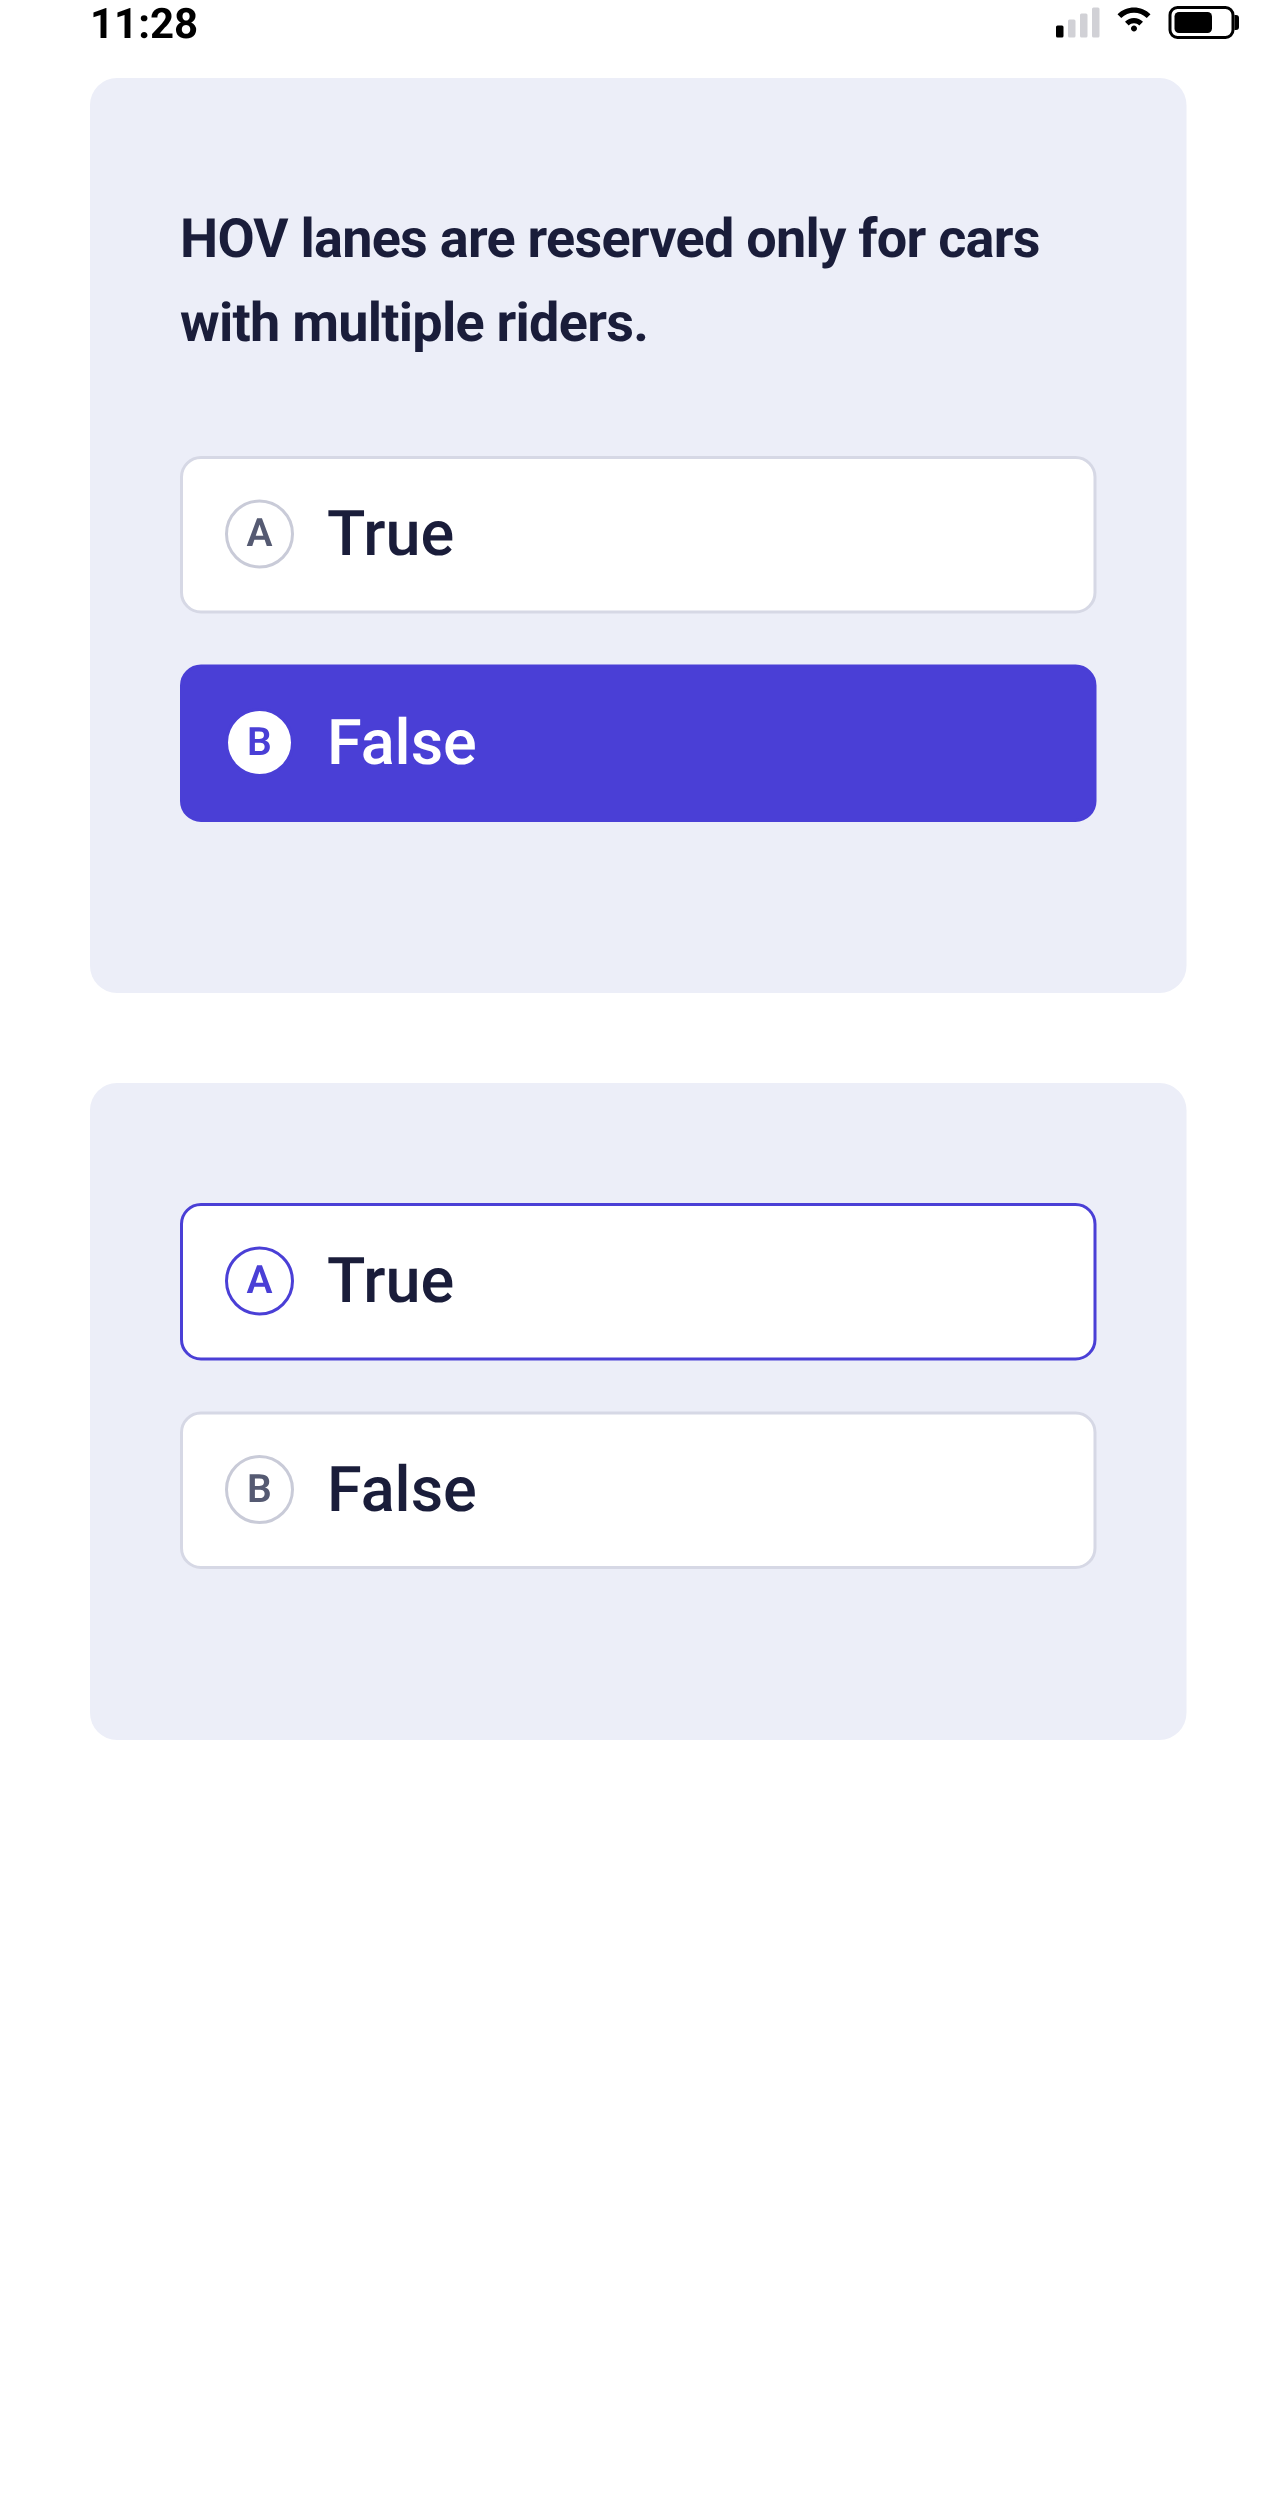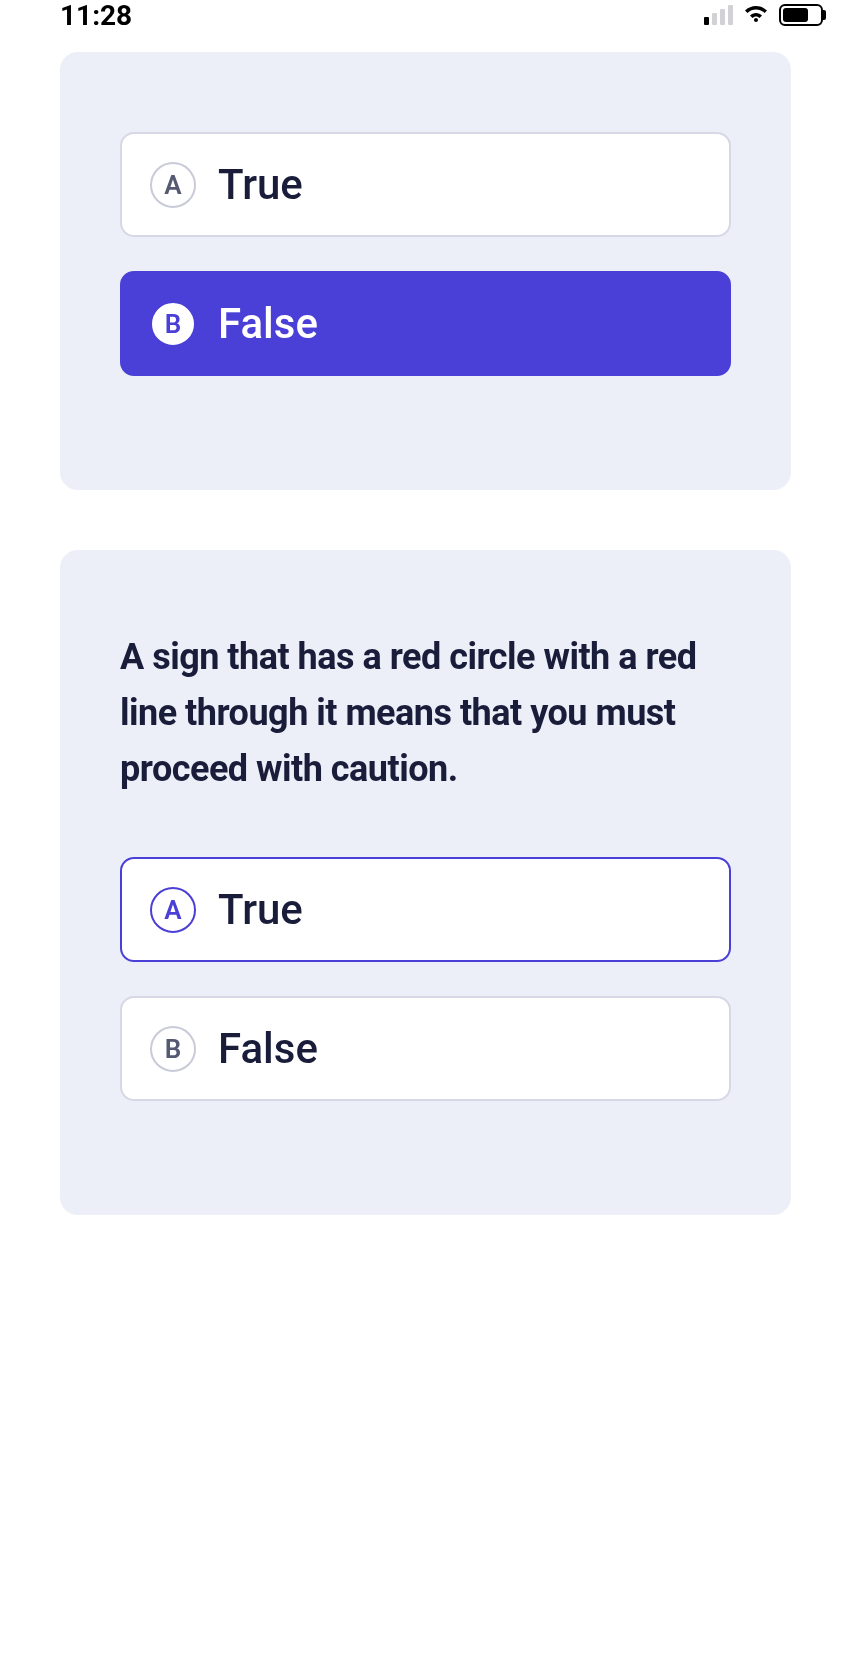--- a/index.html
+++ b/index.html
@@ -110,34 +110,34 @@
           <path d="M15 20c1.1 0 2-0.9 2-2s-0.9-2-2-2-2 0.9-2 2 0.9 2 2 2zm-6-6.5c1.6-1.6 3.7-2.5 6-2.5s4.4 0.9 6 2.5l-2.5 2.5c-0.9-0.9-2.1-1.5-3.5-1.5s-2.6 0.6-3.5 1.5L9 13.5zM4 8.5C7 5.5 10.9 4 15 4s8 1.5 11 4.5l-2.5 2.5C21.1 8.6 18.1 7.5 15 7.5S8.9 8.6 6.5 11L4 8.5z" fill="#000"></path>
         </svg>
     </span>
     <span class="battery">
         <span class="battery-fill"></span>
       </span>
   </div>
 </div>
 
 <div class="card">
+  <div class="question">HOV lanes are reserved only for cars with multiple riders.</div>
 
   <div class="option">
     <div class="letter">A</div>
     <div class="label">True</div>
   </div>
 
   <div class="option selected">
     <div class="letter">B</div>
     <div class="label">False</div>
   </div>
 </div>
 
 <div class="card">
-  <div class="question">A sign that has a red circle with a red line through it means that you must proceed with caution.</div>
 
   <div class="option outlined">
     <div class="letter">A</div>
     <div class="label">True</div>
   </div>
 
   <div class="option">
     <div class="letter">B</div>
     <div class="label">False</div>
   </div>

